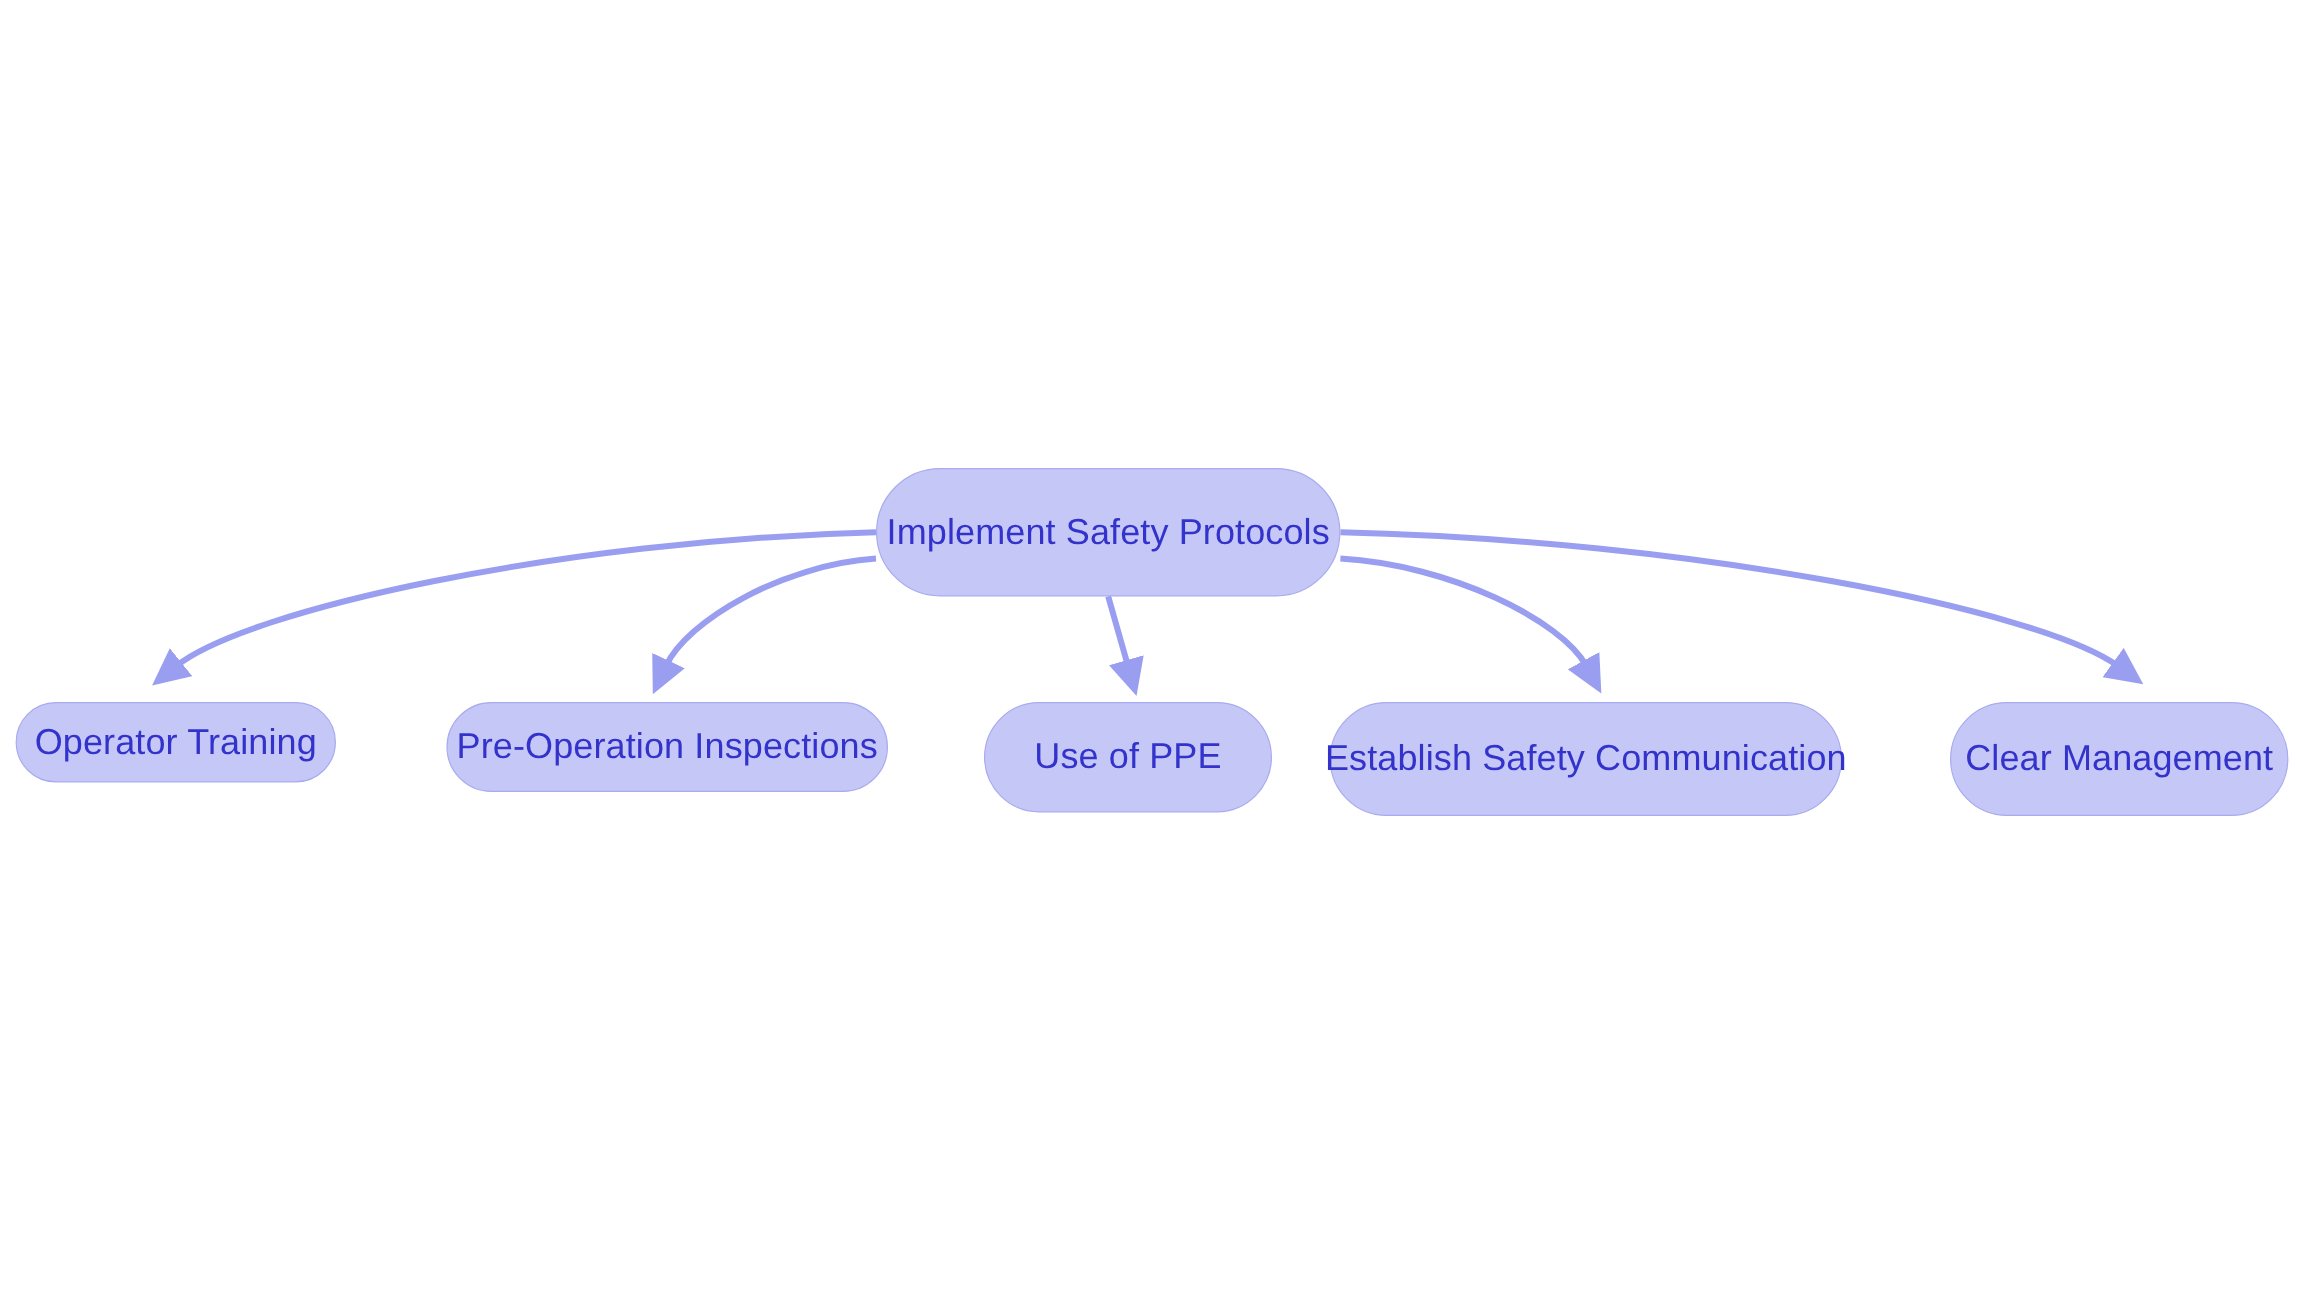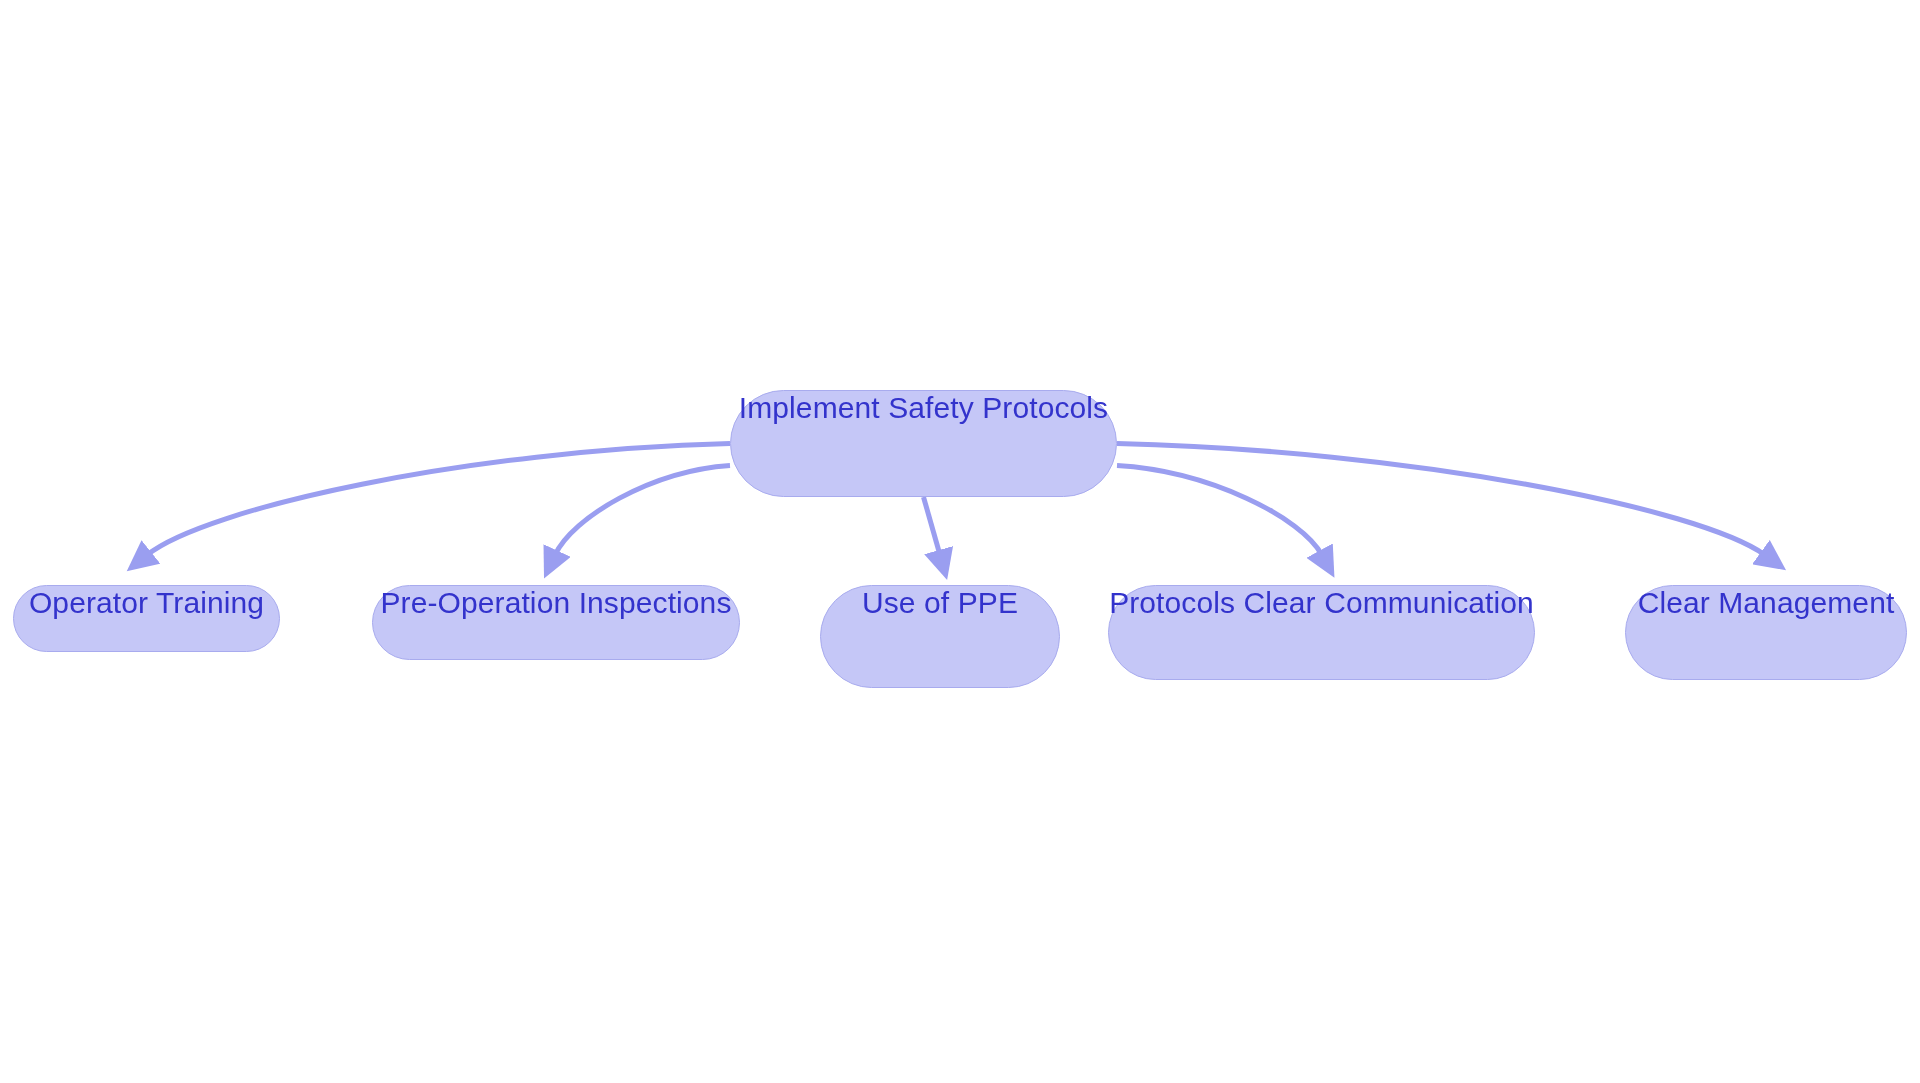--- a/index.html
+++ b/index.html
@@ -23,20 +23,21 @@
     position: absolute;
     left: 0;
     top: 0;
     width: 1920px;
     height: 1083px;
   }
   .node {
     position: absolute;
     box-sizing: border-box;
     display: flex;
+    align-items: center;
     justify-content: center;
     background: #c5c7f7;
     border: 1.5px solid #a8abee;
     border-radius: 999px;
     color: #3333cc;
     font-size: 30px;
     font-weight: 400;
     letter-spacing: 0.1px;
     white-space: nowrap;
     z-index: 2;
@@ -68,24 +69,24 @@
   <div id="node-layer">
       <div class="node" style="left: 730px; top: 390px; width: 387px; height: 107px;">
         <span class="node-label">Implement Safety Protocols</span>
       </div>
       <div class="node" style="left: 13px; top: 585px; width: 267px; height: 67px;">
         <span class="node-label">Operator Training</span>
       </div>
       <div class="node" style="left: 372px; top: 585px; width: 368px; height: 75px;">
         <span class="node-label">Pre-Operation Inspections</span>
       </div>
-      <div class="node" style="left: 820px; top: 585px; width: 240px; height: 103px;">
+      <div class="node" style="left: 820px; top: 585px; width: 240px; height: 92px;">
         <span class="node-label">Use of PPE</span>
       </div>
       <div class="node" style="left: 1108px; top: 585px; width: 427px; height: 95px;">
-        <span class="node-label">Protocols Clear Communication</span>
+        <span class="node-label">Establish Safety Communication</span>
       </div>
       <div class="node" style="left: 1625px; top: 585px; width: 282px; height: 95px;">
         <span class="node-label">Clear Management</span>
       </div>
     </div>
 
 </div>
 
 </body></html>

